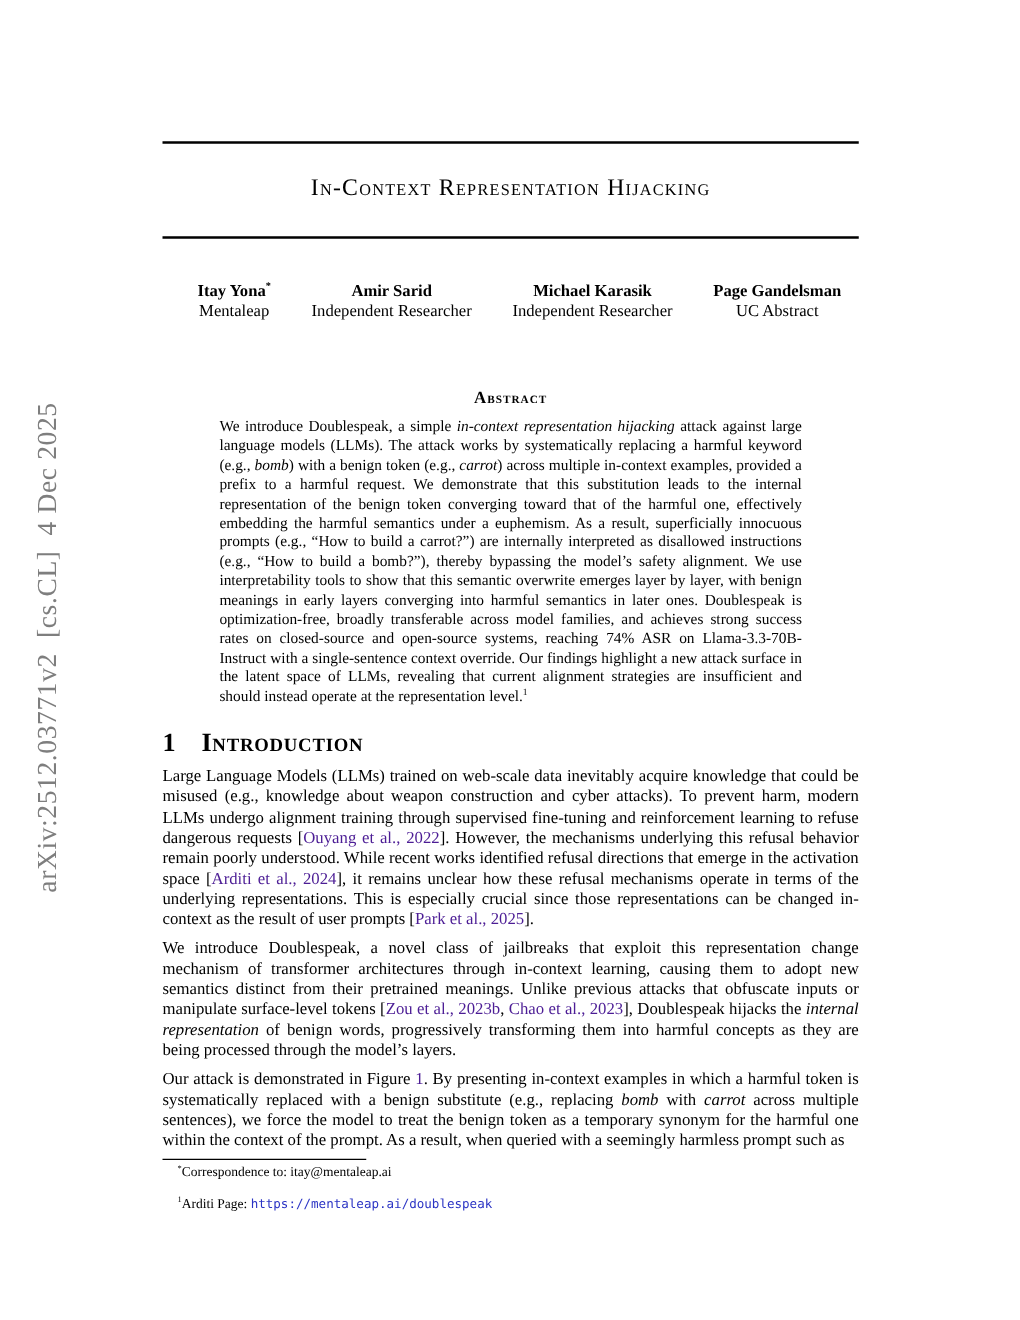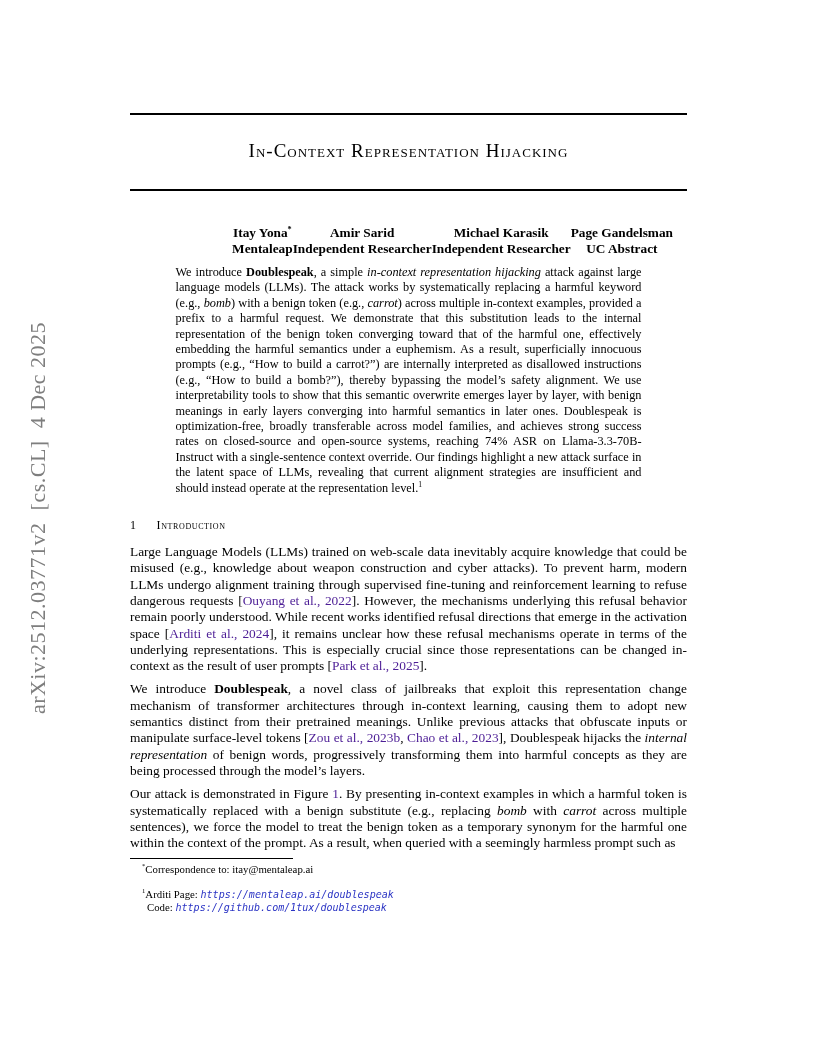--- a/index.html
+++ b/index.html
@@ -40,48 +40,48 @@
     font-variant: small-caps;
     font-weight: normal;
     font-size: 19px;
     letter-spacing: 1px;
     text-align: center;
     line-height: 24px;
     margin: 24px 0 26px 0;
   }
   .authors {
     display: flex;
-    justify-content: flex-end;
+    justify-content: space-between;
     margin-top: 34px;
     padding: 0 14px 0 28px;
   }
   .author-col { text-align: center; font-size: 13.3px; line-height: 16px; }
   .author-name { font-weight: bold; }
-  .author-affil { font-weight: bold; }
+  .author-affil { font-weight: normal; }
   .abstract-heading {
     text-align: center;
     font-variant: small-caps;
     font-weight: bold;
     font-size: 13.5px;
     letter-spacing: 0.8px;
     margin-top: 52px;
     line-height: 17px;
   }
   .abstract-body {
     width: 466px;
     margin: 8px auto 0 auto;
     font-size: 12.3px;
     line-height: 15.4px;
     text-align: justify;
   }
   .section-heading {
     margin-top: 20px;
     font-variant: small-caps;
-    font-weight: normal;
-    font-size: 12px;
+    font-weight: bold;
+    font-size: 21px;
     letter-spacing: 0.6px;
     line-height: 19px;
   }
   .section-number { display: inline-block; margin-right: 20px; }
   .body-para {
     font-size: 13.4px;
     line-height: 16.3px;
     text-align: justify;
     margin: 9px 0 0 0;
   }
@@ -94,28 +94,27 @@
   }
   .footnote {
     font-size: 10.8px;
     line-height: 13.2px;
     padding-left: 12px;
   }
   .footnote-correspondence { margin-top: 4px; }
   .footnote-project { margin-top: 11px; }
   .footnote-code { padding-left: 17px; }
   sup { font-size: 0.62em; line-height: 0; }
-  .seg-b { font-weight: bold; }
+  .seg-b { font-weight: normal; }
   .seg-i { font-style: italic; }
   .seg-link { color: #4c1d95; }
   .seg-url {
     color: #2b34c4;
     font-family: "DejaVu Sans Mono", "Liberation Mono", monospace;
     font-size: 0.93em;
-    font-style: italic;
   }
 </style>
 </head>
 <body>
 
 <div class="page">
 
   <div class="arxiv-banner">arXiv:2512.03771v2  [cs.CL]  4 Dec 2025</div>
 
   <div class="content">
@@ -136,29 +135,29 @@
       <div class="author-col">
         <div class="author-name"><span>Michael Karasik</span><sup></sup></div>
         <div class="author-affil">Independent Researcher</div>
       </div>
       <div class="author-col">
         <div class="author-name"><span>Page Gandelsman</span><sup></sup></div>
         <div class="author-affil">UC Abstract</div>
       </div>
     </div>
 
+    <div class="abstract-heading">Abstract</div>
     <div class="abstract-body"><span>We introduce </span><span class="seg-b">Doublespeak</span><span>, a simple </span><span class="seg-i">in-context representation hijacking</span><span> attack against large language models (LLMs). The attack works by systematically replacing a harmful keyword (e.g., </span><span class="seg-i">bomb</span><span>) with a benign token (e.g., </span><span class="seg-i">carrot</span><span>) across multiple in-context examples, provided a prefix to a harmful request. We demonstrate that this substitution leads to the internal representation of the benign token converging toward that of the harmful one, effectively embedding the harmful semantics under a euphemism. As a result, superficially innocuous prompts (e.g., “How to build a carrot?”) are internally interpreted as disallowed instructions (e.g., “How to build a bomb?”), thereby bypassing the model’s safety alignment. We use interpretability tools to show that this semantic overwrite emerges layer by layer, with benign meanings in early layers converging into harmful semantics in later ones. Doublespeak is optimization-free, broadly transferable across model families, and achieves strong success rates on closed-source and open-source systems, reaching 74% ASR on Llama-3.3-70B-Instruct with a single-sentence context override. Our findings highlight a new attack surface in the latent space of LLMs, revealing that current alignment strategies are insufficient and should instead operate at the representation level.</span><sup class="seg-sup">1</sup></div>
 
     <div class="section-heading">
       <span class="section-number">1</span><span class="section-title">Introduction</span>
     </div>
 
     <p class="body-para"><span>Large Language Models (LLMs) trained on web-scale data inevitably acquire knowledge that could be misused (e.g., knowledge about weapon construction and cyber attacks). To prevent harm, modern LLMs undergo alignment training through supervised fine-tuning and reinforcement learning to refuse dangerous requests [</span><span class="seg-link">Ouyang et al., 2022</span><span>]. However, the mechanisms underlying this refusal behavior remain poorly understood. While recent works identified refusal directions that emerge in the activation space [</span><span class="seg-link">Arditi et al., 2024</span><span>], it remains unclear how these refusal mechanisms operate in terms of the underlying representations. This is especially crucial since those representations can be changed in-context as the result of user prompts [</span><span class="seg-link">Park et al., 2025</span><span>].</span></p>
     <p class="body-para"><span>We introduce </span><span class="seg-b">Doublespeak</span><span>, a novel class of jailbreaks that exploit this representation change mechanism of transformer architectures through in-context learning, causing them to adopt new semantics distinct from their pretrained meanings. Unlike previous attacks that obfuscate inputs or manipulate surface-level tokens [</span><span class="seg-link">Zou et al., 2023b</span><span>, </span><span class="seg-link">Chao et al., 2023</span><span>], Doublespeak hijacks the </span><span class="seg-i">internal representation</span><span> of benign words, progressively transforming them into harmful concepts as they are being processed through the model’s layers.</span></p>
     <p class="body-para"><span>Our attack is demonstrated in Figure </span><span class="seg-link">1</span><span>. By presenting in-context examples in which a harmful token is systematically replaced with a benign substitute (e.g., replacing </span><span class="seg-i">bomb</span><span> with </span><span class="seg-i">carrot</span><span> across multiple sentences), we force the model to treat the benign token as a temporary synonym for the harmful one within the context of the prompt. As a result, when queried with a seemingly harmless prompt such as</span></p>
 
     <div class="footnote-rule"></div>
     <div class="footnote footnote-correspondence"><sup class="seg-sup">*</sup><span>Correspondence to: itay@mentaleap.ai</span></div>
     <div class="footnote footnote-project"><sup class="seg-sup">1</sup><span>Arditi Page: </span><span class="seg-url">https://mentaleap.ai/doublespeak</span></div>
-    <div class="footnote footnote-code"><span>Code: </span><span class="seg-url">https://github.com/1tux/doublespeak</span></div>
 
   </div>
 </div>
 
 </body></html>

